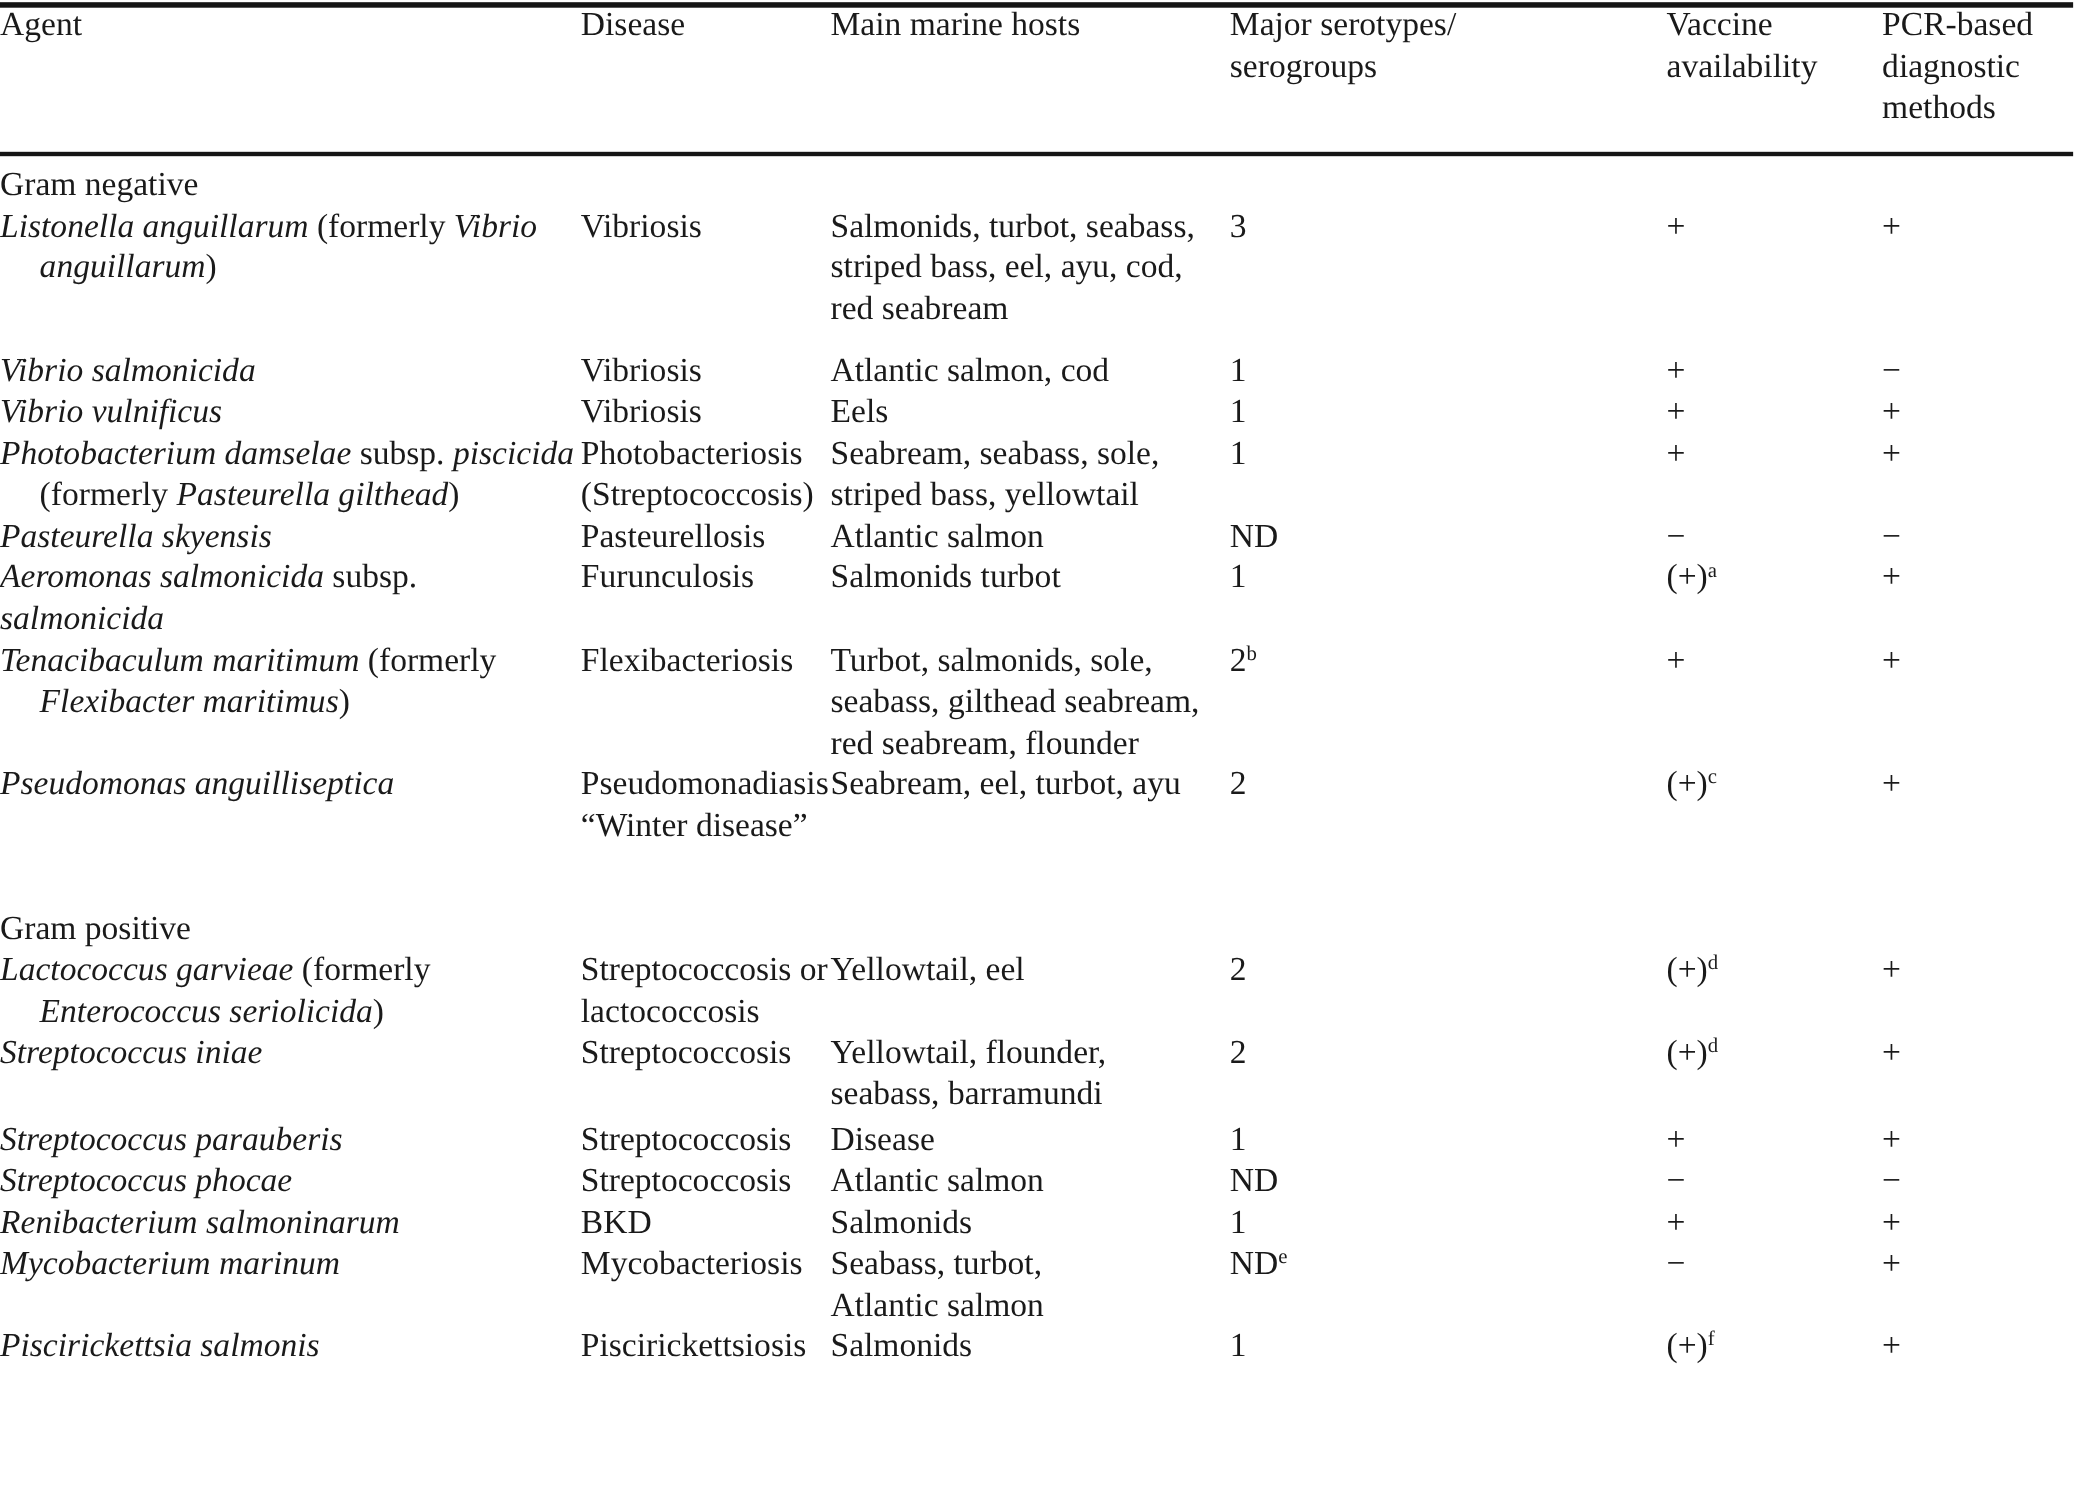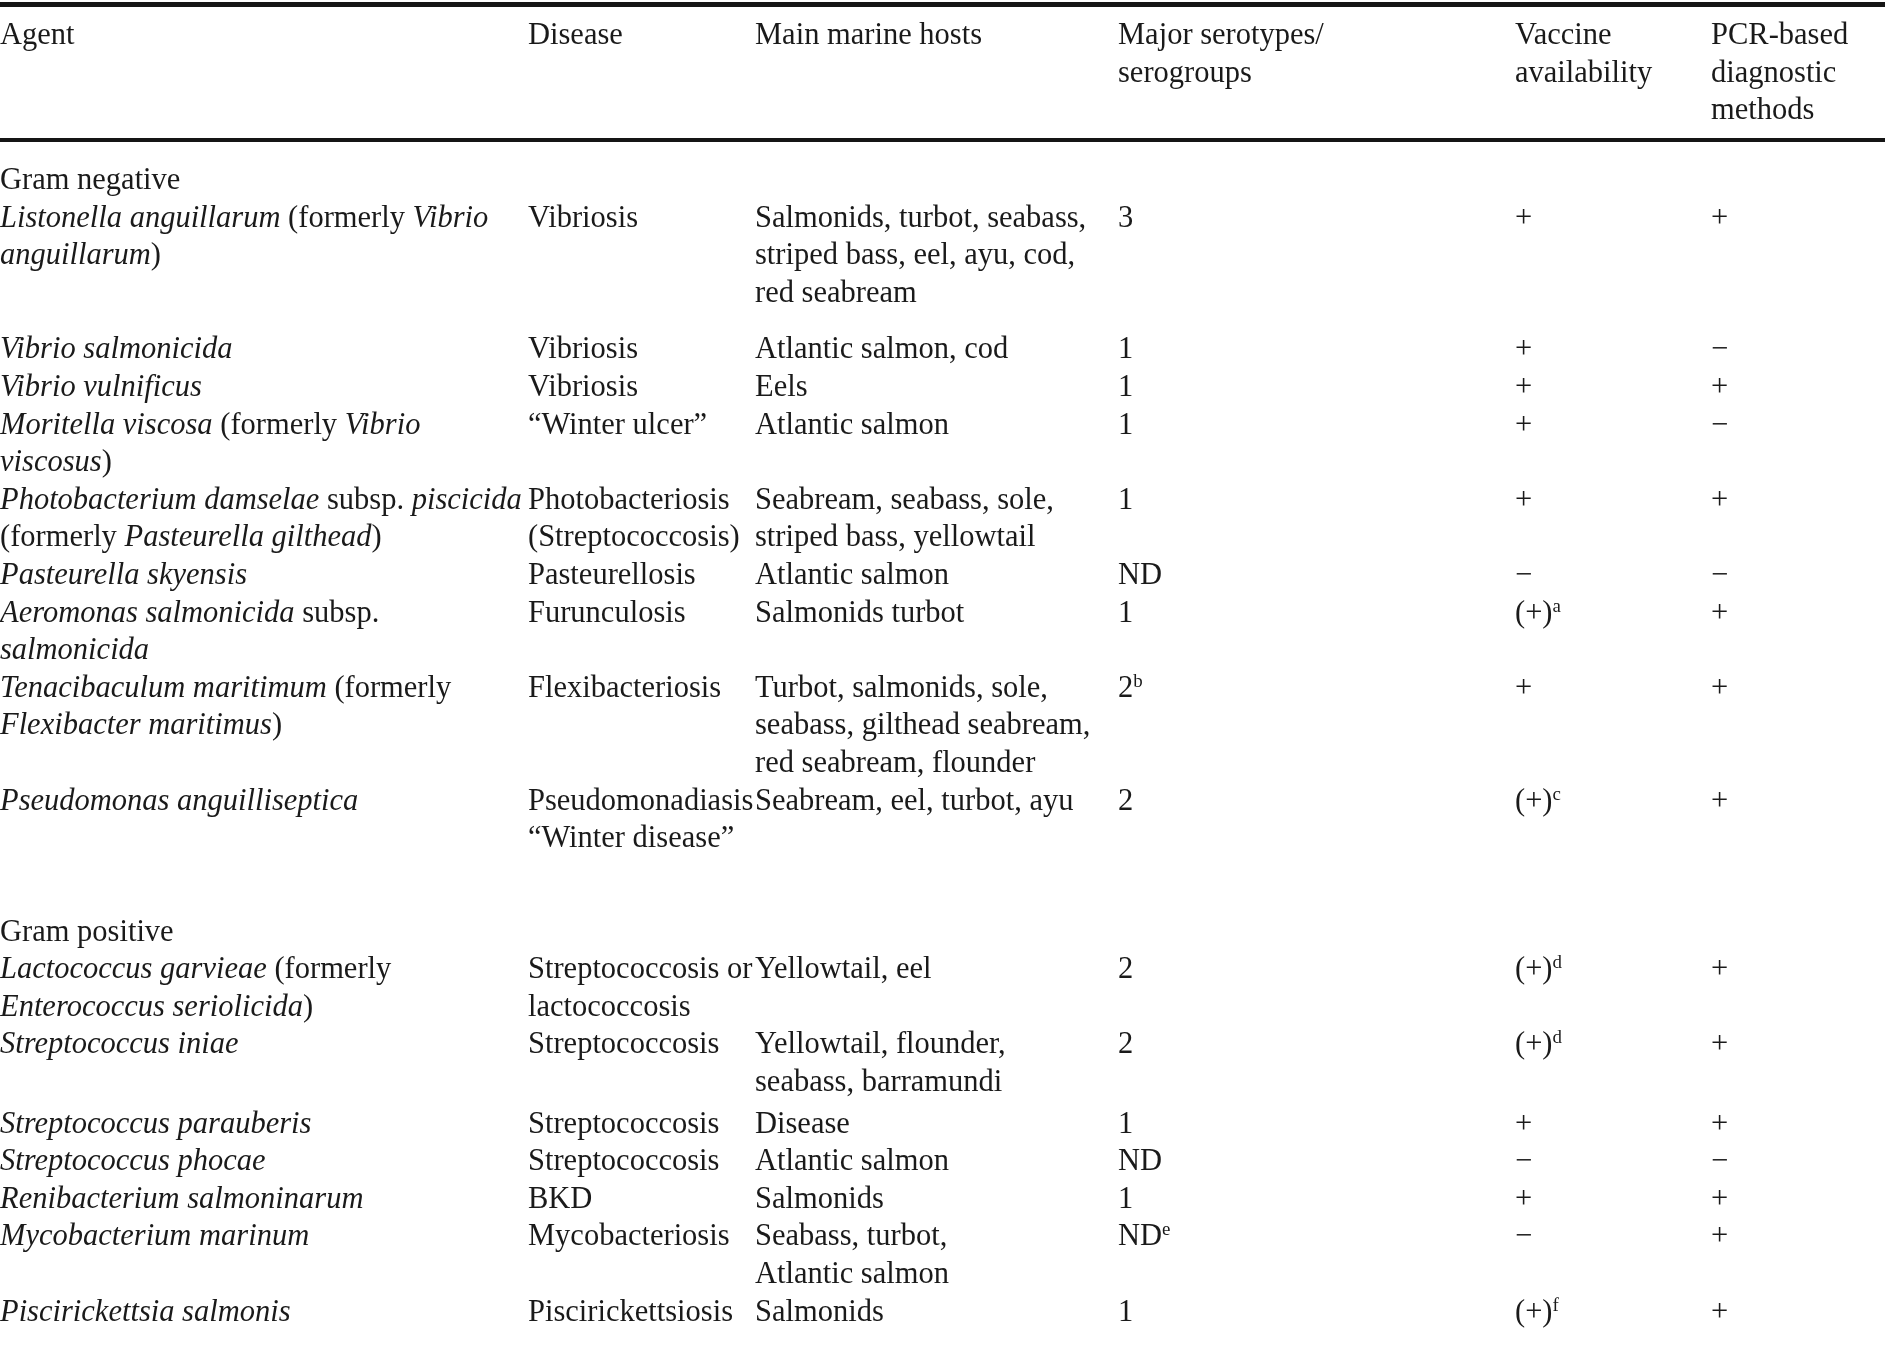--- a/index.html
+++ b/index.html
@@ -46,24 +46,24 @@
   }
   
   col.c-agent     { width: 528px; }
   col.c-disease   { width: 227px; }
   col.c-hosts     { width: 363px; }
   col.c-serotypes { width: 397px; }
   col.c-vaccine   { width: 196px; }
   col.c-pcr       { width: 174px; }
 
   thead td { padding-bottom: 0; }
-  thead tr.head-row td { height: 131px; padding-top: 16px; }
+  thead tr.head-row td { height: 131px; padding-top: 4px; }
 
   .cellwrap { display: block; }
-  .sub { display: block; text-indent: 0; }
+  .sub { display: block; padding-left: 36px; text-indent: 0; }
   .it { font-style: italic; }
   sup {
     font-size: 0.62em;
     line-height: 0;
     vertical-align: 0.52em;
   }
   .nowrap { white-space: nowrap; font-family: Liberation Serif, serif; }
 </style>
 </head>
 <body>
@@ -157,34 +157,20 @@
           </td>
           <td>
             <span class="cellwrap">Eels</span>
           </td>
           <td><span>1</span></td>
           <td><span>+</span></td>
           <td><span>+</span></td>
         </tr>
         <tr>
           <td>
-            <span class="cellwrap"><span class="it">Moritella viscosa</span> (formerly <span class="it">Vibrio viscosus</span>)</span>
-          </td>
-          <td>
-            <span class="cellwrap">“Winter ulcer”</span>
-          </td>
-          <td>
-            <span class="cellwrap">Atlantic salmon</span>
-          </td>
-          <td><span>1</span></td>
-          <td><span>+</span></td>
-          <td><span>−</span></td>
-        </tr>
-        <tr>
-          <td>
             <span class="cellwrap"><span class="it">Photobacterium damselae</span> subsp. <span class="it">piscicida</span></span>
             <span class="cellwrap sub">(formerly <span class="it">Pasteurella gilthead</span>)</span>
           </td>
           <td>
             <span class="cellwrap">Photobacteriosis</span>
             <span class="cellwrap">(Streptococcosis)</span>
           </td>
           <td>
             <span class="cellwrap">Seabream, seabass, sole,</span>
             <span class="cellwrap">striped bass, yellowtail</span>

